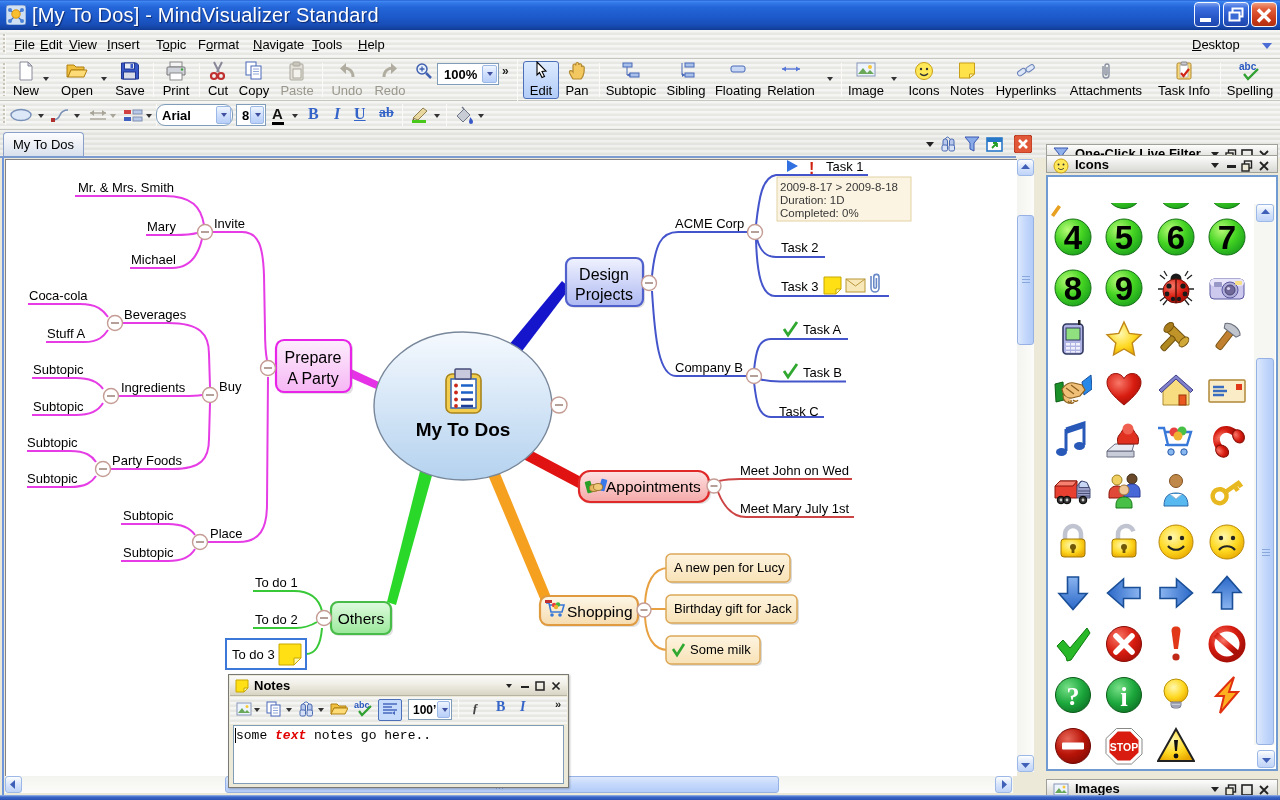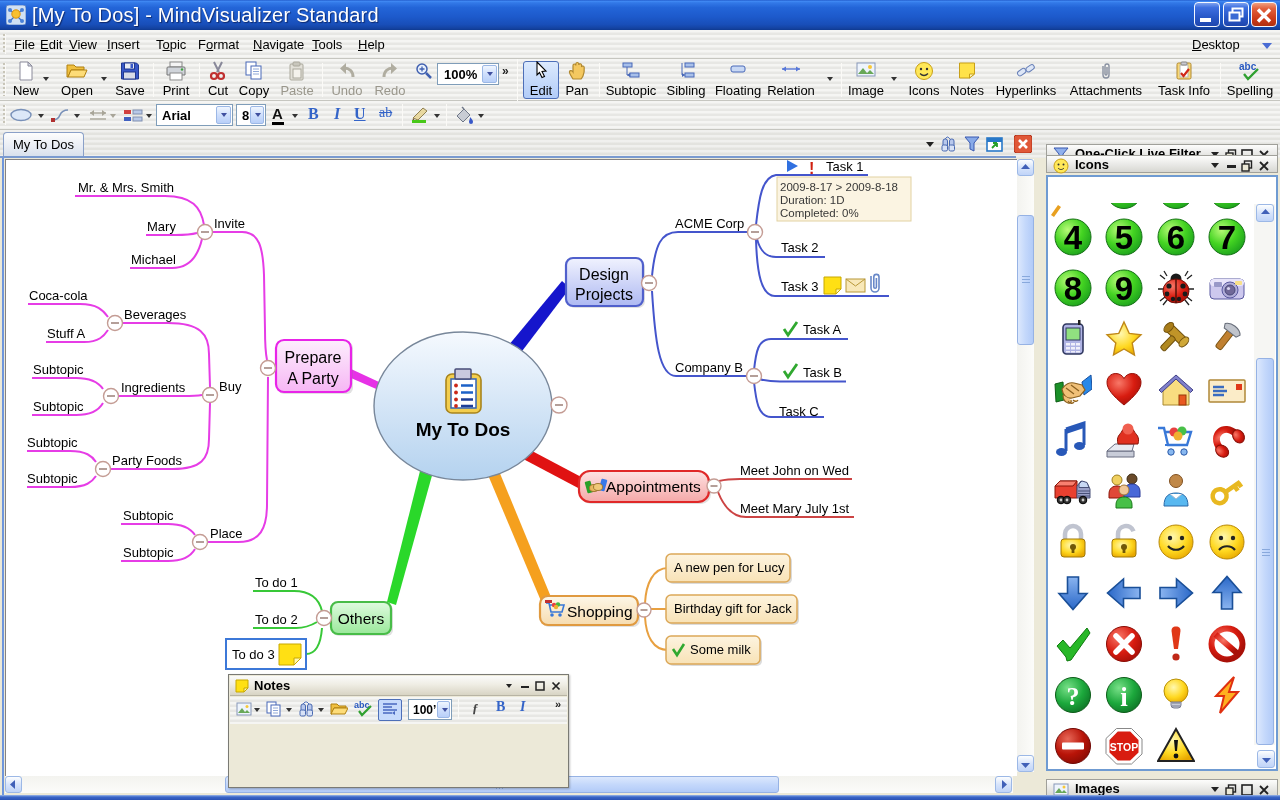--- a/index.html
+++ b/index.html
@@ -325,34 +325,34 @@
       </svg></div>
  <div class="darr" style="left:110px;top:13px;border-top-color:#a8a598;"></div>
  <div style="position:absolute;left:122px;top:6px;"><svg width="22" height="16" viewBox="0 0 22 16">
         <rect x="2" y="3" width="7" height="4" fill="#d04040"></rect>
         <rect x="11" y="3" width="9" height="4" fill="#b8c8e8" stroke="#8090b0"></rect>
         <rect x="2" y="10" width="7" height="4" fill="#4060c0"></rect>
         <rect x="11" y="10" width="9" height="4" fill="#b8c8e8" stroke="#8090b0"></rect>
       </svg></div>
  <div class="darr" style="left:146px;top:13px;"></div>
  <div class="vsep2" style="left:156px"></div>
- <div class="combo" style="left:156px;top:3px;width:77px;height:22px;">
+ <div class="combo" style="left:156px;top:3px;width:77px;height:22px;border-radius:9px;">
       <span style="position:absolute;left:5px;top:3px;">Arial</span>
       <span class="cbtn"></span>
     </div>
  <div class="combo" style="left:236px;top:3px;width:30px;height:22px;">
       <span style="position:absolute;left:5px;top:3px;">8</span>
       <span class="cbtn" style="width:14px;"></span>
     </div>
  <div style="position:absolute;left:272px;top:4px;font-size:15px;font-weight:bold;color:#111;">A<div style="position:absolute;left:0;top:17px;width:12px;height:3px;background:#000;"></div></div>
  <div class="darr" style="left:292px;top:13px;"></div>
  <div style="position:absolute;left:308px;top:4px;font-size:16px;font-weight:bold;color:#3464c8;font-family:'Liberation Serif',serif;">B</div>
  <div style="position:absolute;left:334px;top:4px;font-size:16px;font-style:italic;font-weight:bold;color:#3464c8;font-family:'Liberation Serif',serif;">I</div>
  <div style="position:absolute;left:354px;top:4px;font-size:16px;font-weight:bold;color:#3464c8;text-decoration:underline;font-family:'Liberation Serif',serif;">U</div>
- <div style="position:absolute;left:379px;top:4px;font-size:14px;font-weight:normal;color:#3464c8;text-decoration:line-through;font-family:'Liberation Serif',serif;text-align:center;">ab</div>
+ <div style="position:absolute;left:379px;top:4px;font-size:14px;font-weight:bold;color:#3464c8;text-decoration:line-through;font-family:'Liberation Serif',serif;text-align:center;">ab</div>
  <div class="vsep2" style="left:402px"></div>
  <div style="position:absolute;left:410px;top:5px;"><svg width="20" height="18" viewBox="0 0 20 18">
         <path d="M3 12L13 2l4 3-9 9z" fill="#e8d8a0" stroke="#908050"></path>
         <path d="M3 12l-1 5 4-1z" fill="#705030"></path>
         <rect x="2" y="14" width="14" height="3" fill="#48c818"></rect>
       </svg></div>
  <div class="darr" style="left:434px;top:13px;"></div>
  <div class="vsep2" style="left:446px"></div>
  <div style="position:absolute;left:454px;top:5px;"><svg width="20" height="18" viewBox="0 0 20 18">
         <path d="M3 10l7-7 6 6-7 7z" fill="#c8ccd4" stroke="#707888"></path>
@@ -1102,14 +1102,17 @@
   <div class="combo" style="left:178px;top:2px;width:44px;height:21px;font-size:12px;">
         <span style="position:absolute;left:4px;top:3px;">100’</span>
         <span class="cbtn" style="width:13px;"></span>
       </div>
   <div class="vsep2" style="left:228px;top:2px;height:20px;"></div>
   <div style="position:absolute;left:242px;top:3px;font-size:13px;font-style:italic;font-weight:bold;color:#444;font-family:'Liberation Serif',serif;">ƒ</div>
   <div style="position:absolute;left:266px;top:2px;font-size:14px;font-weight:bold;color:#3464c8;font-family:'Liberation Serif',serif;">B</div>
   <div style="position:absolute;left:290px;top:2px;font-size:14px;font-style:italic;font-weight:bold;color:#3464c8;font-family:'Liberation Serif',serif;">I</div>
   <div style="position:absolute;left:325px;top:1px;font-size:11px;font-weight:bold;color:#222;">»</div>
  </div>
+ <div id="ntext">
+  <span style="border-left:1px solid #000;">some</span> <b><i style="color:#e00000;">text</i></b> notes go here..
+ </div>
 </div>
 <div id="bottomstrip"></div>
 
 </body></html>

